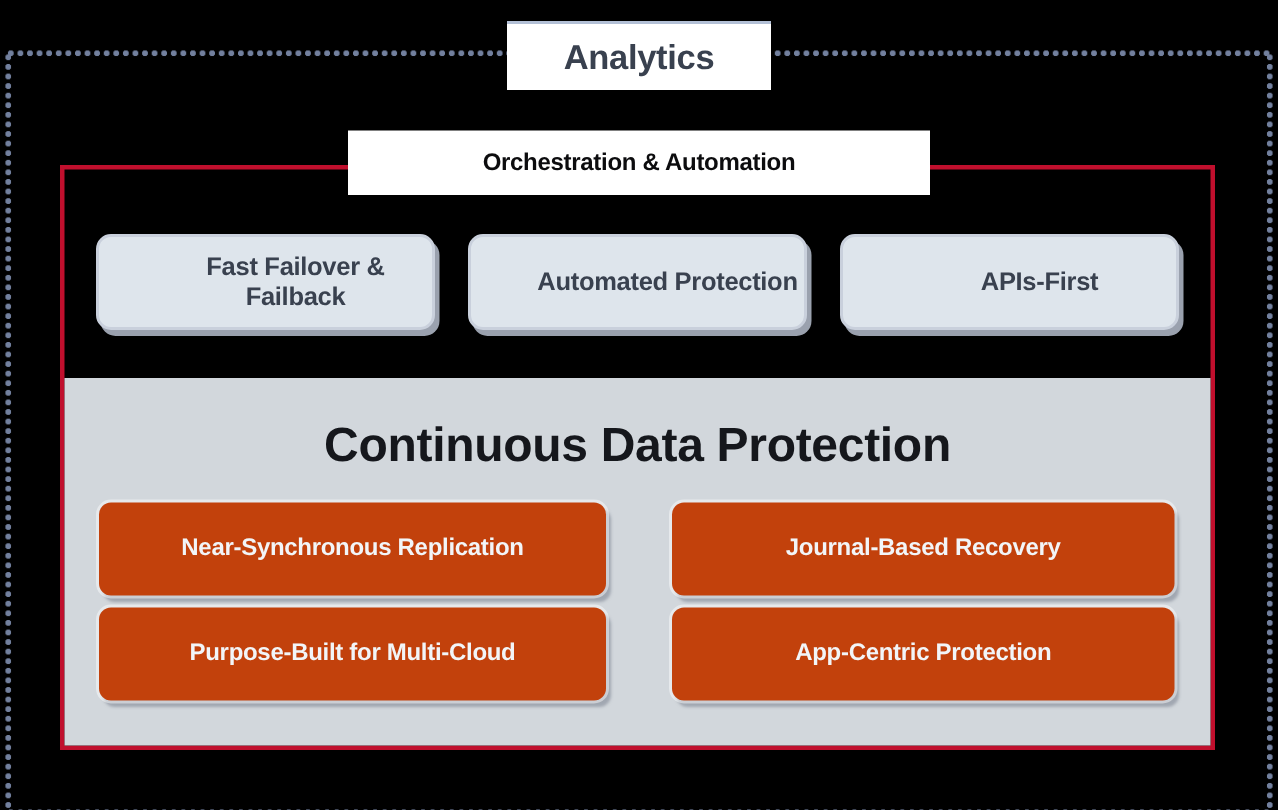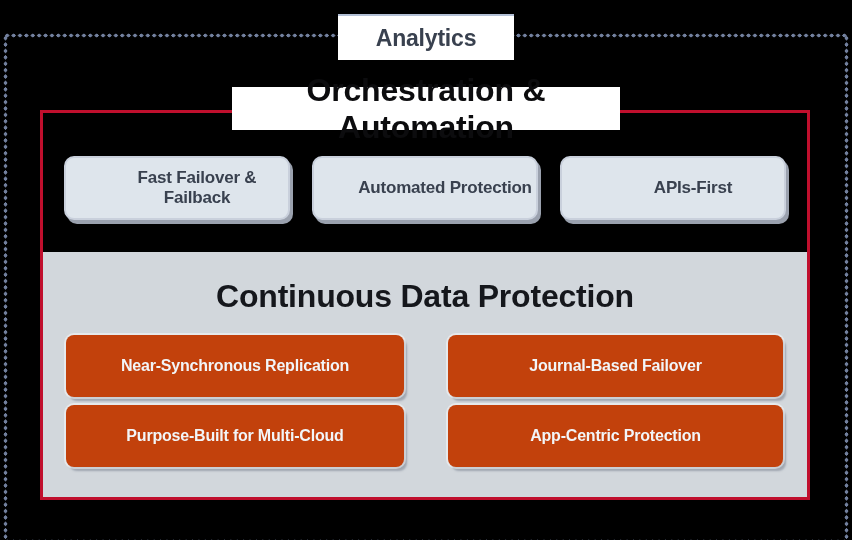--- a/index.html
+++ b/index.html
@@ -35,21 +35,21 @@
   }
 
   
   .white-box{
     position:absolute;left:50%;transform:translateX(-50%);
     background:#ffffff;display:flex;align-items:center;justify-content:center;
     z-index:4;text-align:center;
   }
   .analytics{top:2px;width:176px;height:44px;border-top:2px solid #b3c0d6;
     font-size:23px;color:#39414f;letter-spacing:-0.2px;}
-  .orch{top:75px;width:388px;height:43px;font-size:32px;color:#0c0c0e;letter-spacing:-0.2px;}
+  .orch{top:75px;width:388px;height:43px;font-size:16px;color:#0c0c0e;letter-spacing:-0.2px;}
 
   
   .caps-row{
     position:absolute;left:64px;top:144px;width:722px;height:64px;
     display:flex;gap:22px;z-index:3;
   }
   .cap-box{
     flex:1;box-sizing:border-box;
     background:#dee5ec;border:2px solid #c9d0dc;border-radius:10px;
     box-shadow:3px 4px 0 #9aa1ae;
@@ -112,21 +112,21 @@
     </div>
   </div>
 
   <div class="cdp-title">Continuous Data Protection</div>
 
   <div class="features-grid">
     <div class="feature-box">
       <span>Near-Synchronous Replication</span>
     </div>
     <div class="feature-box">
-      <span>Journal-Based Failover</span>
+      <span>Journal-Based Recovery</span>
     </div>
     <div class="feature-box">
       <span>Purpose-Built for Multi-Cloud</span>
     </div>
     <div class="feature-box">
       <span>App-Centric Protection</span>
     </div>
   </div>
 
 </div>

